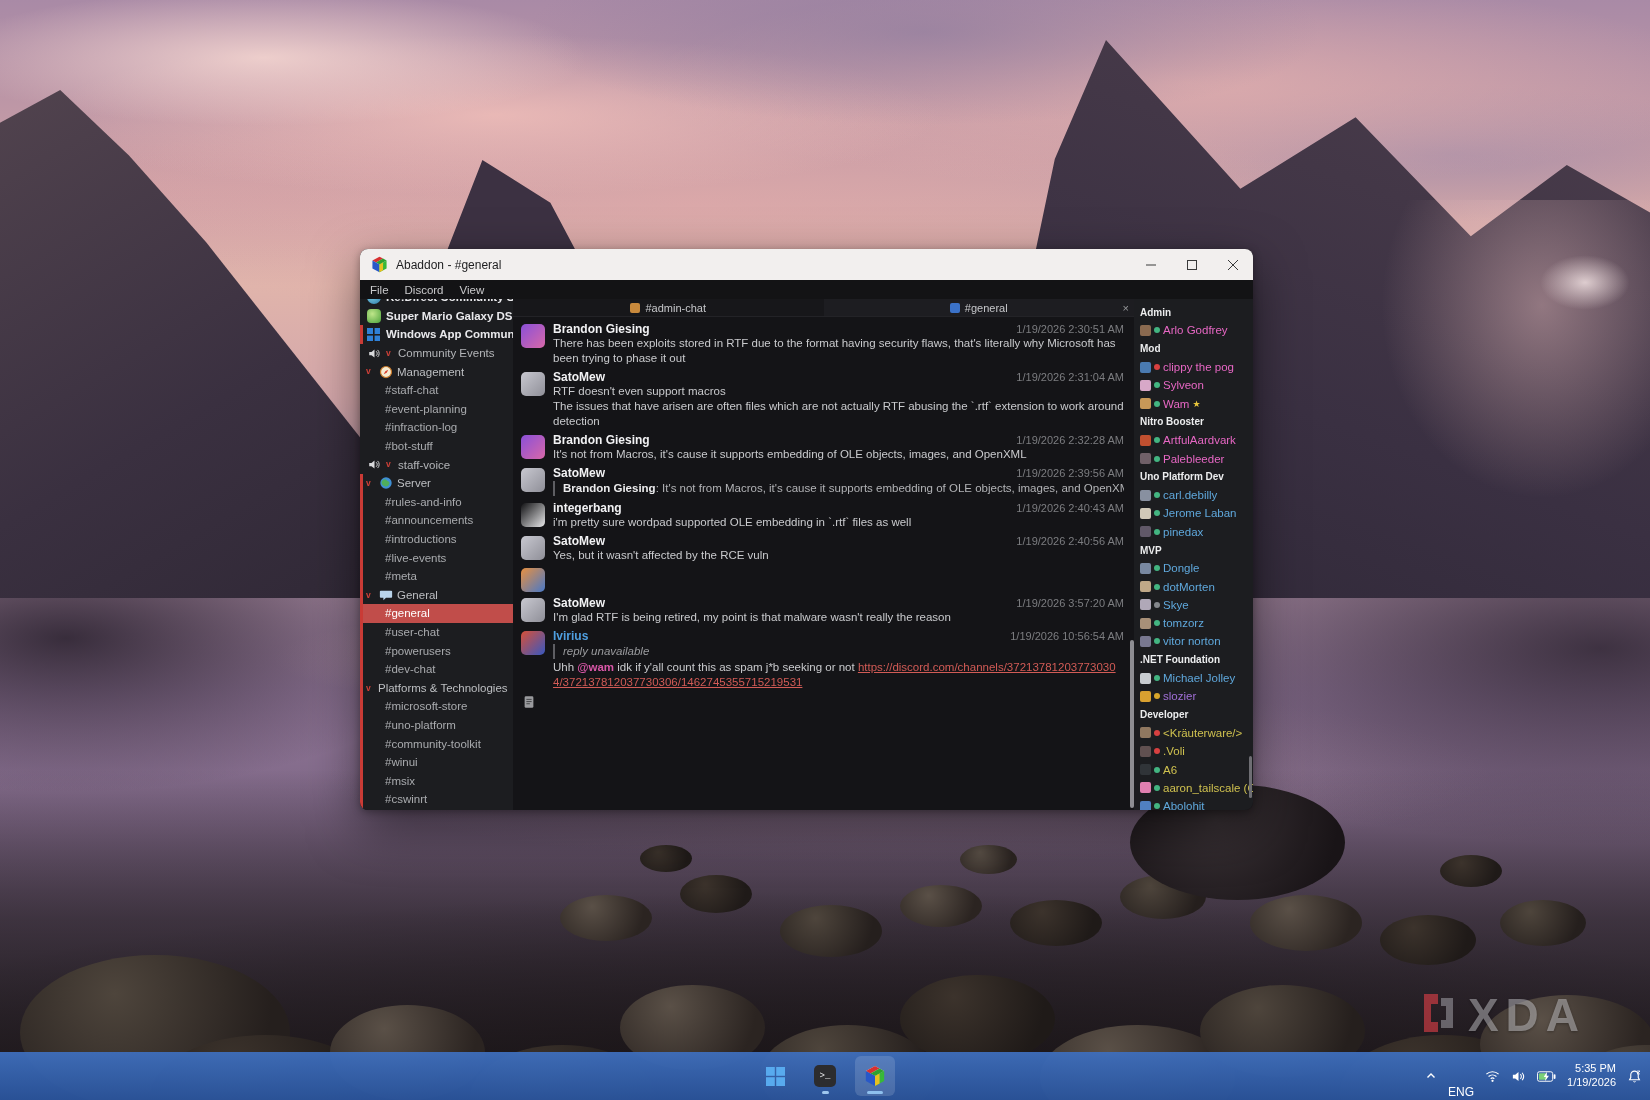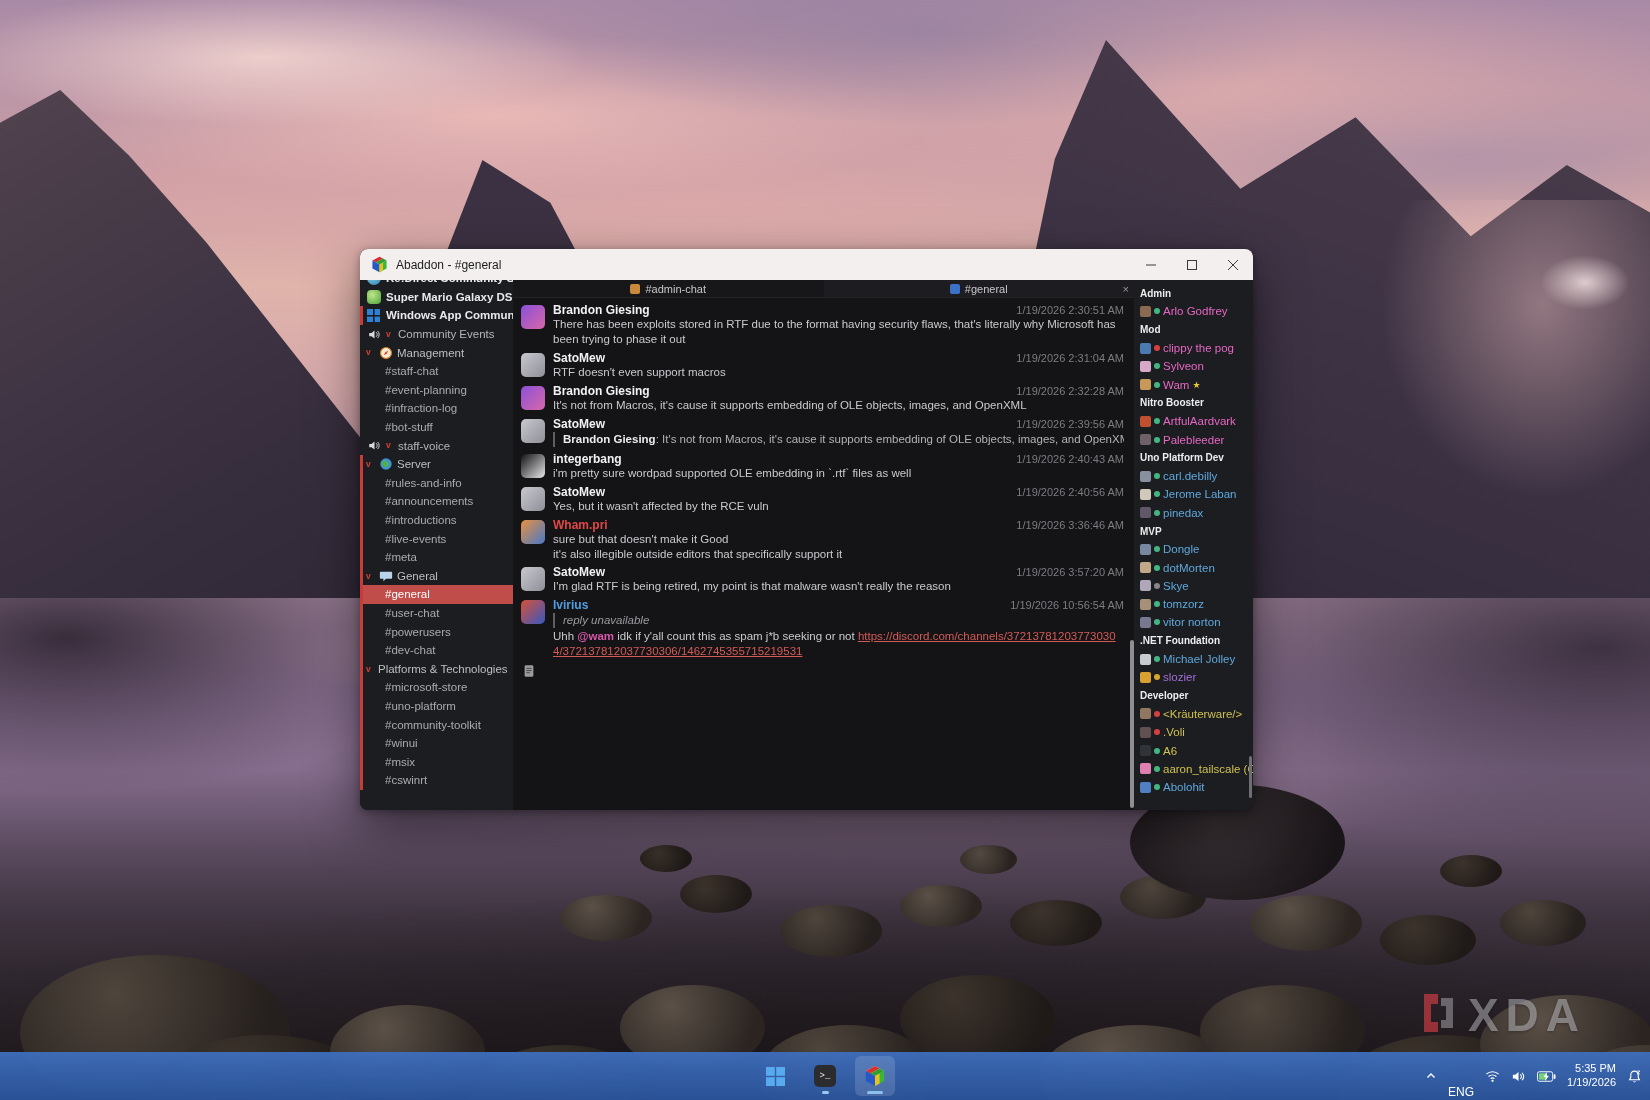--- a/index.html
+++ b/index.html
@@ -209,20 +209,25 @@
               <rect x="0.5" y="0.5" width="9" height="9" fill="none" stroke="#3a3a3a"></rect>
             </svg>
         </div>
         <div class="win-btn">
           <svg width="10" height="10" viewBox="0 0 10 10">
               <path d="M0 0l10 10M10 0L0 10" stroke="#3a3a3a"></path>
             </svg>
         </div>
       </div>
     </div>
+    <div class="menubar">
+      <span class="menu-item">File</span>
+      <span class="menu-item">Discord</span>
+      <span class="menu-item">View</span>
+    </div>
     <div class="win-body">
       <div class="sidebar">
         <div class="side-list" id="side-list">
             <div class="srow server">
               <span class="sicon">
                 <div class="ico-rediect"></div>
               </span>
               <span>Re:Direct Community Serv</span>
             </div>
             <div class="srow server">
@@ -375,20 +380,21 @@
               </div>
             </div>
             <div class="msg">
               <div class="avatar" style="background: linear-gradient(135deg, rgb(200, 200, 208), rgb(143, 143, 152));"></div>
               <div class="mbody">
                 <div class="mhdr">
                   <span class="mauthor">SatoMew</span>
                   <span class="mts">1/19/2026 2:31:04 AM</span>
                 </div>
                 <div class="mline">RTF doesn't even support macros</div>
+                <div class="mline">The issues that have arisen are often files which are not actually RTF abusing the `.rtf` extension to work around detection</div>
               </div>
             </div>
             <div class="msg">
               <div class="avatar" style="background: linear-gradient(135deg, rgb(138, 80, 216), rgb(216, 104, 168));"></div>
               <div class="mbody">
                 <div class="mhdr">
                   <span class="mauthor">Brandon Giesing</span>
                   <span class="mts">1/19/2026 2:32:28 AM</span>
                 </div>
                 <div class="mline">It's not from Macros, it's cause it supports embedding of OLE objects, images, and OpenXML</div>
@@ -419,28 +425,20 @@
               <div class="mbody">
                 <div class="mhdr">
                   <span class="mauthor">SatoMew</span>
                   <span class="mts">1/19/2026 2:40:56 AM</span>
                 </div>
                 <div class="mline">Yes, but it wasn't affected by the RCE vuln</div>
               </div>
             </div>
             <div class="msg">
               <div class="avatar" style="background: linear-gradient(135deg, rgb(232, 144, 64), rgb(72, 120, 200));"></div>
-              <div class="mbody">
-                <div class="mhdr">
-                  <span class="mauthor" style="color: rgb(224, 72, 72);">Wham.pri</span>
-                  <span class="mts">1/19/2026 3:36:46 AM</span>
-                </div>
-                <div class="mline">sure but that doesn't make it Good</div>
-                <div class="mline">it's also illegible outside editors that specifically support it</div>
-              </div>
             </div>
             <div class="msg">
               <div class="avatar" style="background: linear-gradient(135deg, rgb(200, 200, 208), rgb(143, 143, 152));"></div>
               <div class="mbody">
                 <div class="mhdr">
                   <span class="mauthor">SatoMew</span>
                   <span class="mts">1/19/2026 3:57:20 AM</span>
                 </div>
                 <div class="mline">I'm glad RTF is being retired, my point is that malware wasn't really the reason</div>
               </div>

